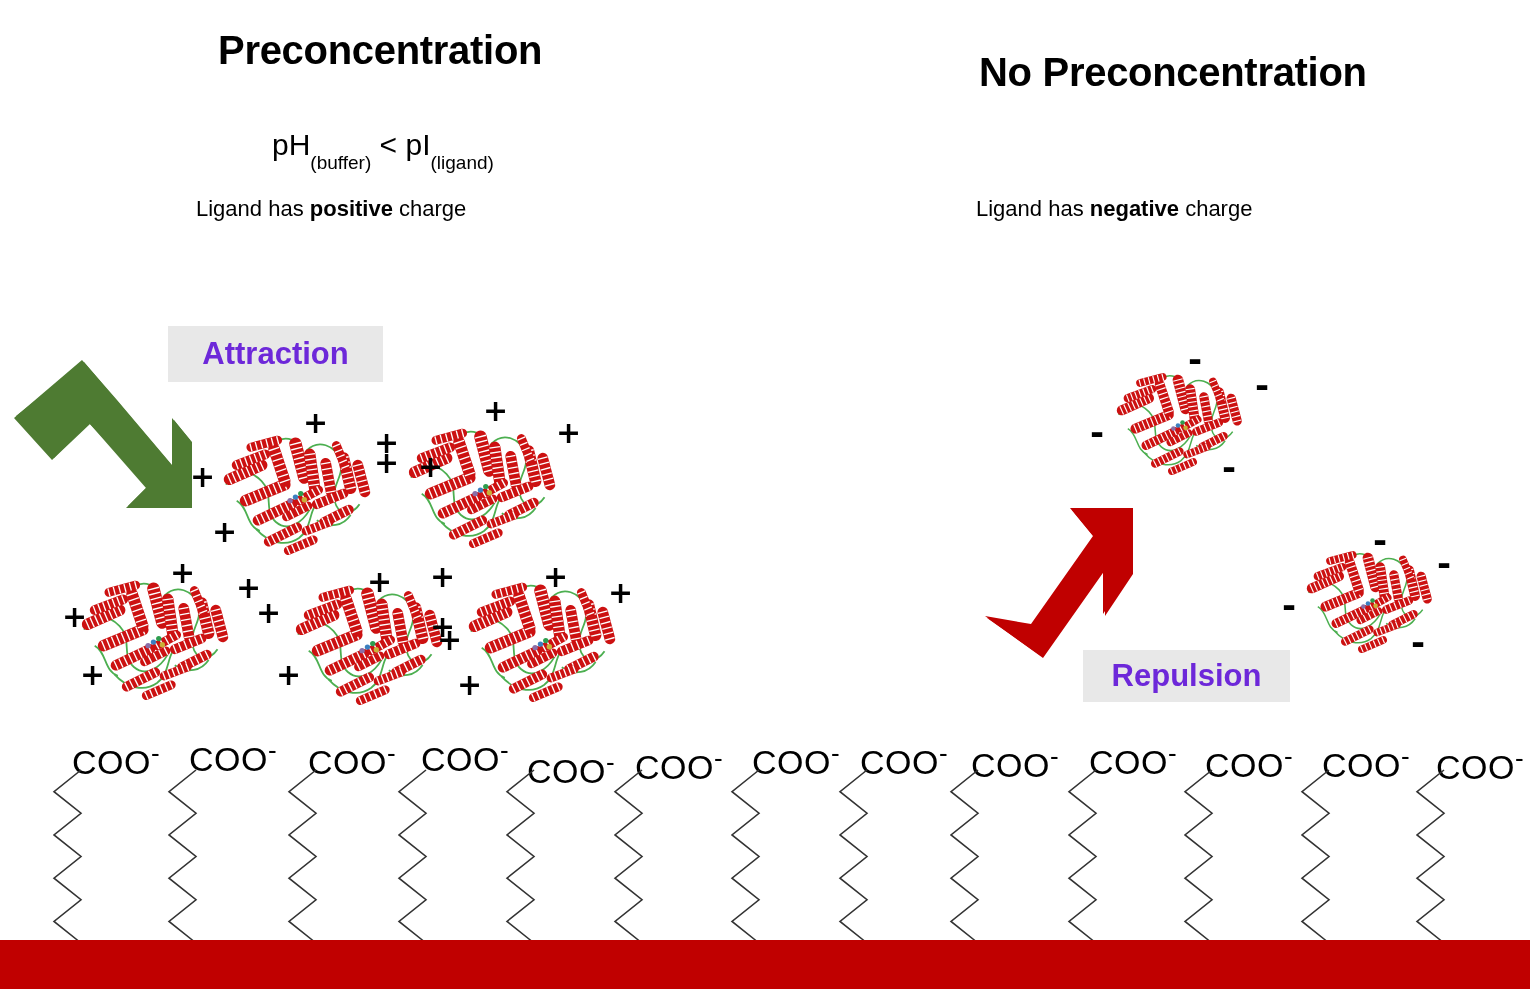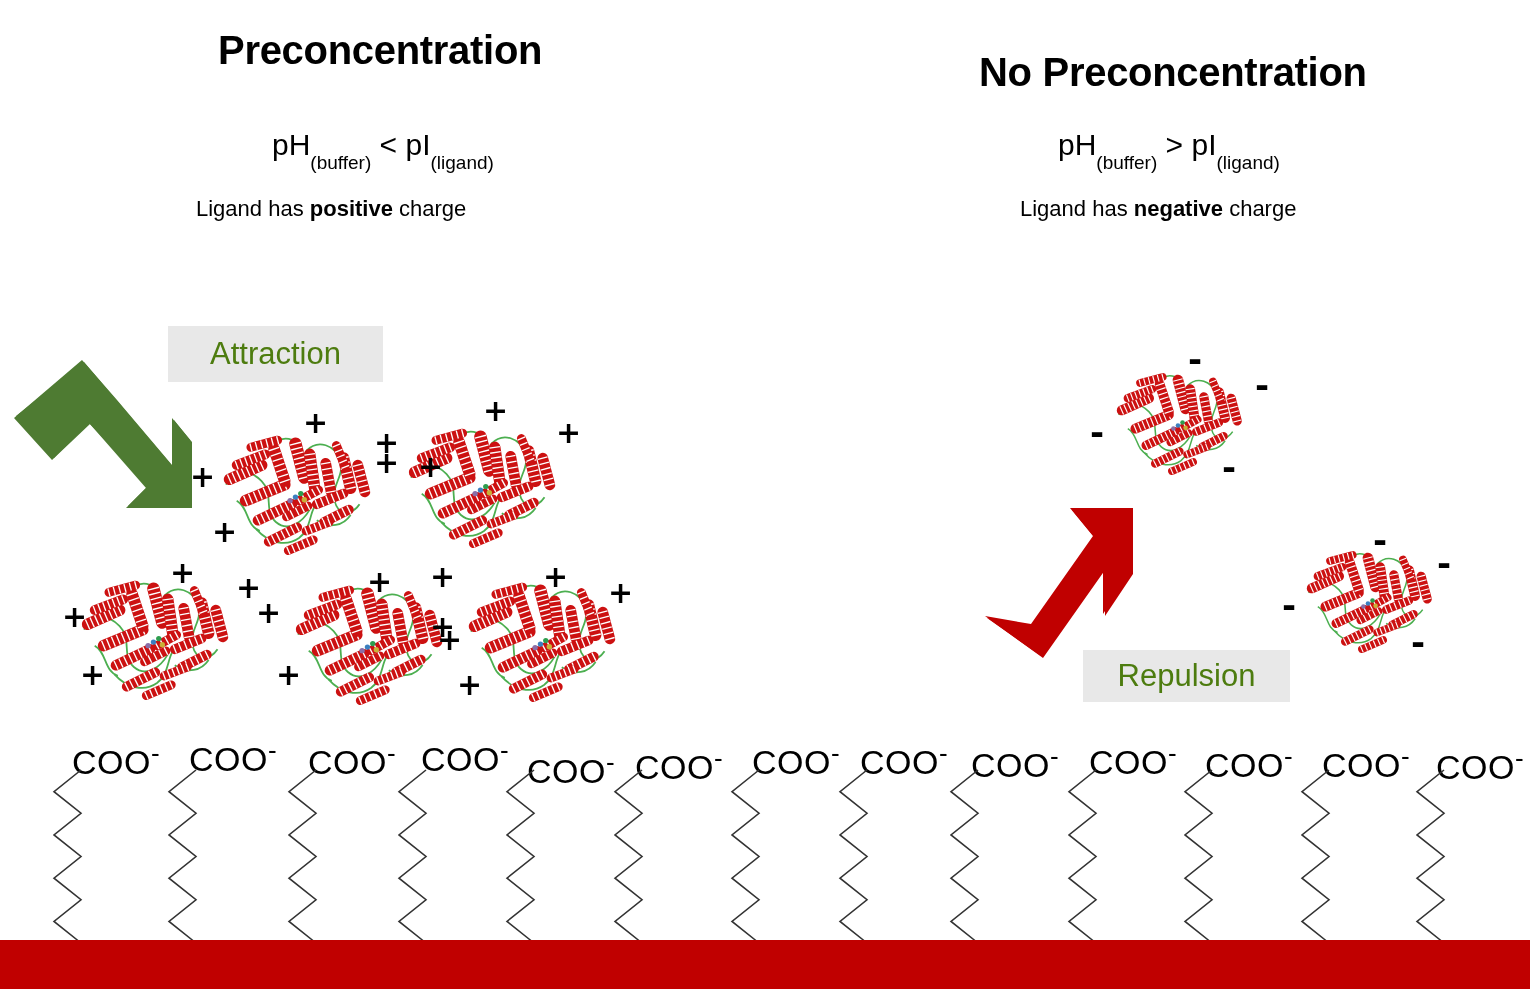--- a/index.html
+++ b/index.html
@@ -7,21 +7,21 @@
        font-family:"Liberation Sans","DejaVu Sans",sans-serif;color:#000;}
   .stage{position:relative;width:1382px;height:989px;}
 
   .title{position:absolute;font-weight:bold;font-size:40px;letter-spacing:-0.3px;white-space:nowrap;}
   .eq{position:absolute;font-size:30px;white-space:nowrap;}
   .eq sub{font-size:19px;vertical-align:baseline;position:relative;top:14px;}
   .charge-line{position:absolute;font-size:22px;white-space:nowrap;}
   .charge-line b{font-weight:bold;}
 
   .tagbox{position:absolute;background:#e8e8e8;display:flex;align-items:center;
-          justify-content:center;font-size:31px;color:#4d7c0f;}
+          justify-content:center;font-size:31px;color:#6d28d9;font-weight:bold;}
 
   .sign{position:absolute;font-size:30px;line-height:1;font-weight:600;color:#000;
         font-family:"DejaVu Sans",sans-serif;}
   .sign.minus{font-size:34px;font-weight:900;}
 
   .coo{position:absolute;font-size:34px;white-space:nowrap;letter-spacing:0.5px;}
   .coo sup{font-size:26px;vertical-align:super;line-height:0;}
 
   .baseline{position:absolute;left:0;width:1530px;background:#c00000;}
 
@@ -41,27 +41,22 @@
     <span>&lt;</span>
     <span>pI</span><sub>(ligand)</sub>
   </div>
 
   <div class="charge-line" style="left:196px;top:196px;">
     <span>Ligand has </span><b>positive</b><span> charge</span>
   </div>
 
   <div class="title" style="left:979px;top:50px;">No Preconcentration</div>
 
-  <div class="eq" style="left:1058px;top:128px;">
-    <span>pH</span><sub>(buffer)</sub>
-    <span>&gt;</span>
-    <span>pI</span><sub>(ligand)</sub>
-  </div>
-
-  <div class="charge-line" style="left:976px;top:196px;margin-left:44px;">
+
+  <div class="charge-line" style="left:976px;top:196px;">
     <span>Ligand has </span><b>negative</b><span> charge</span>
   </div>
 
   <svg style="position:absolute;left:14px;top:360px;" width="180" height="160" viewBox="0 0 180 160">
     <polygon points="0,58 68,0 103,40 103,40 158,105 158,58 178,82 178,148 112,148 132,128 76,64 76,64 38,100" fill="#4e7b32"></polygon>
     <polygon points="2,56 70,2 160,108 160,60 176,80 176,146 114,146 134,126 74,62 40,98" fill="#4e7b32"></polygon>
   </svg>
 
   <svg style="position:absolute;left:985px;top:508px;" width="160" height="160" viewBox="0 0 160 160">
     <polygon points="0,108 58,150 120,62 120,62 120,108 148,66 148,0 85,0 108,28 46,116" fill="#c00000"></polygon>

